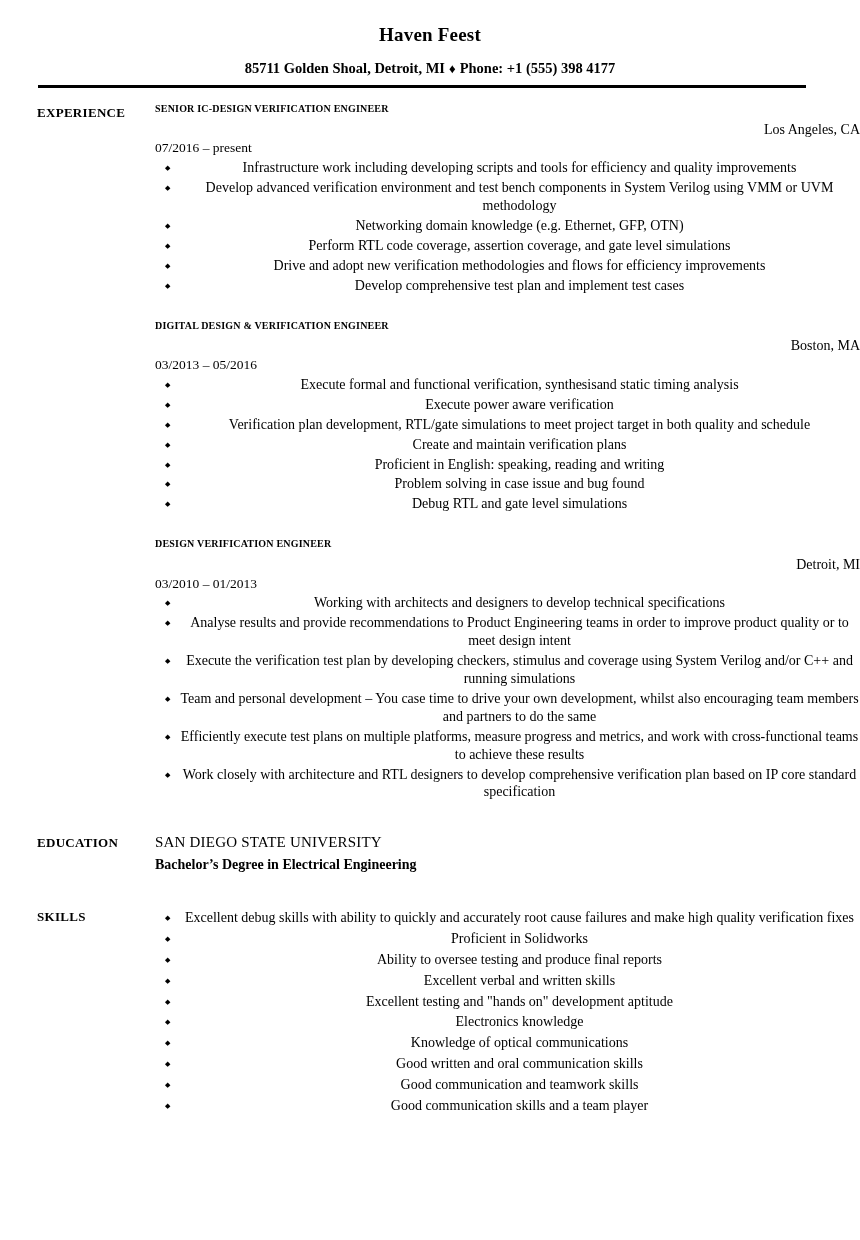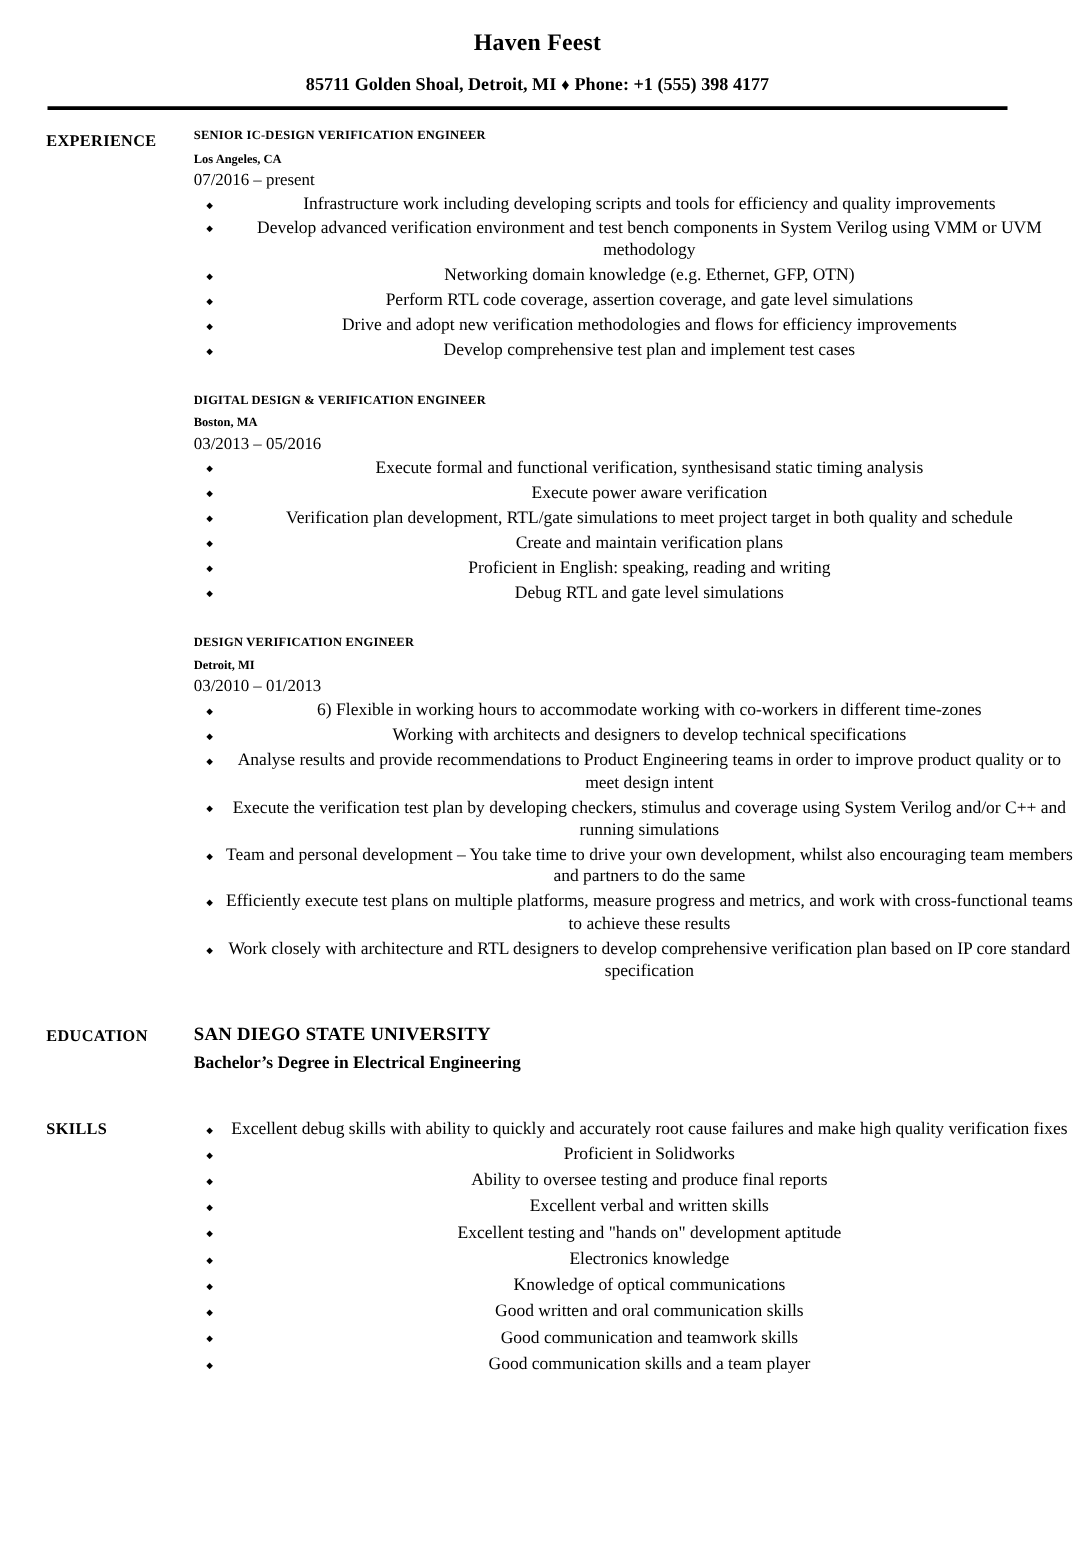--- a/index.html
+++ b/index.html
@@ -80,24 +80,25 @@
   .job { margin-bottom: 25px; }
   .job:last-child { margin-bottom: 0; }
 
   .job-title {
     font-size: 10px;
     font-weight: bold;
     letter-spacing: 0.2px;
     line-height: 1.25;
   }
   .job-location {
-    font-size: 10px;
-    font-weight: bold;
+    font-size: 14px;
+    font-weight: normal;
     margin-top: 6px;
     line-height: 1.2;
+    text-align: right;
   }
   .job-dates {
     font-size: 13.5px;
     margin-top: 2px;
     line-height: 1.25;
   }
 
   
   ul.bullets {
     list-style: none;
@@ -117,21 +118,21 @@
     position: absolute;
     left: 10px;
     top: 0px;
     font-size: 7px;
     line-height: 18px;
   }
 
   
   .edu-school {
     font-size: 15px;
-    font-weight: bold;
+    font-weight: normal;
     letter-spacing: 0.2px;
     line-height: 1.25;
   }
   .edu-degree {
     font-size: 14px;
     font-weight: bold;
     margin-top: 5px;
     line-height: 1.2;
   }
 
@@ -172,34 +173,34 @@
       <div class="job">
         <div class="job-title">DIGITAL DESIGN &amp; VERIFICATION ENGINEER</div>
         <div class="job-location">Boston, MA</div>
         <div class="job-dates">03/2013 – 05/2016</div>
         <ul class="bullets">
           <li>Execute formal and functional verification, synthesisand static timing analysis</li>
           <li>Execute power aware verification</li>
           <li>Verification plan development, RTL/gate simulations to meet project target in both quality and schedule</li>
           <li>Create and maintain verification plans</li>
           <li>Proficient in English: speaking, reading and writing</li>
+          <li>Problem solving in case issue and bug found</li>
           <li>Debug RTL and gate level simulations</li>
         </ul>
       </div>
 
       <div class="job">
         <div class="job-title">DESIGN VERIFICATION ENGINEER</div>
         <div class="job-location">Detroit, MI</div>
         <div class="job-dates">03/2010 – 01/2013</div>
         <ul class="bullets">
-          <li>6) Flexible in working hours to accommodate working with co-workers in different time-zones</li>
           <li>Working with architects and designers to develop technical specifications</li>
           <li>Analyse results and provide recommendations to Product Engineering teams in order to improve product quality or to meet design intent</li>
           <li>Execute the verification test plan by developing checkers, stimulus and coverage using System Verilog and/or C++ and running simulations</li>
-          <li>Team and personal development – You take time to drive your own development, whilst also encouraging team members and partners to do the same</li>
+          <li>Team and personal development – You case time to drive your own development, whilst also encouraging team members and partners to do the same</li>
           <li>Efficiently execute test plans on multiple platforms, measure progress and metrics, and work with cross-functional teams to achieve these results</li>
           <li>Work closely with architecture and RTL designers to develop comprehensive verification plan based on IP core standard specification</li>
         </ul>
       </div>
 
     </div>
   </div>
 
   <div class="section" id="education-section">
     <div class="section-label">EDUCATION</div>

